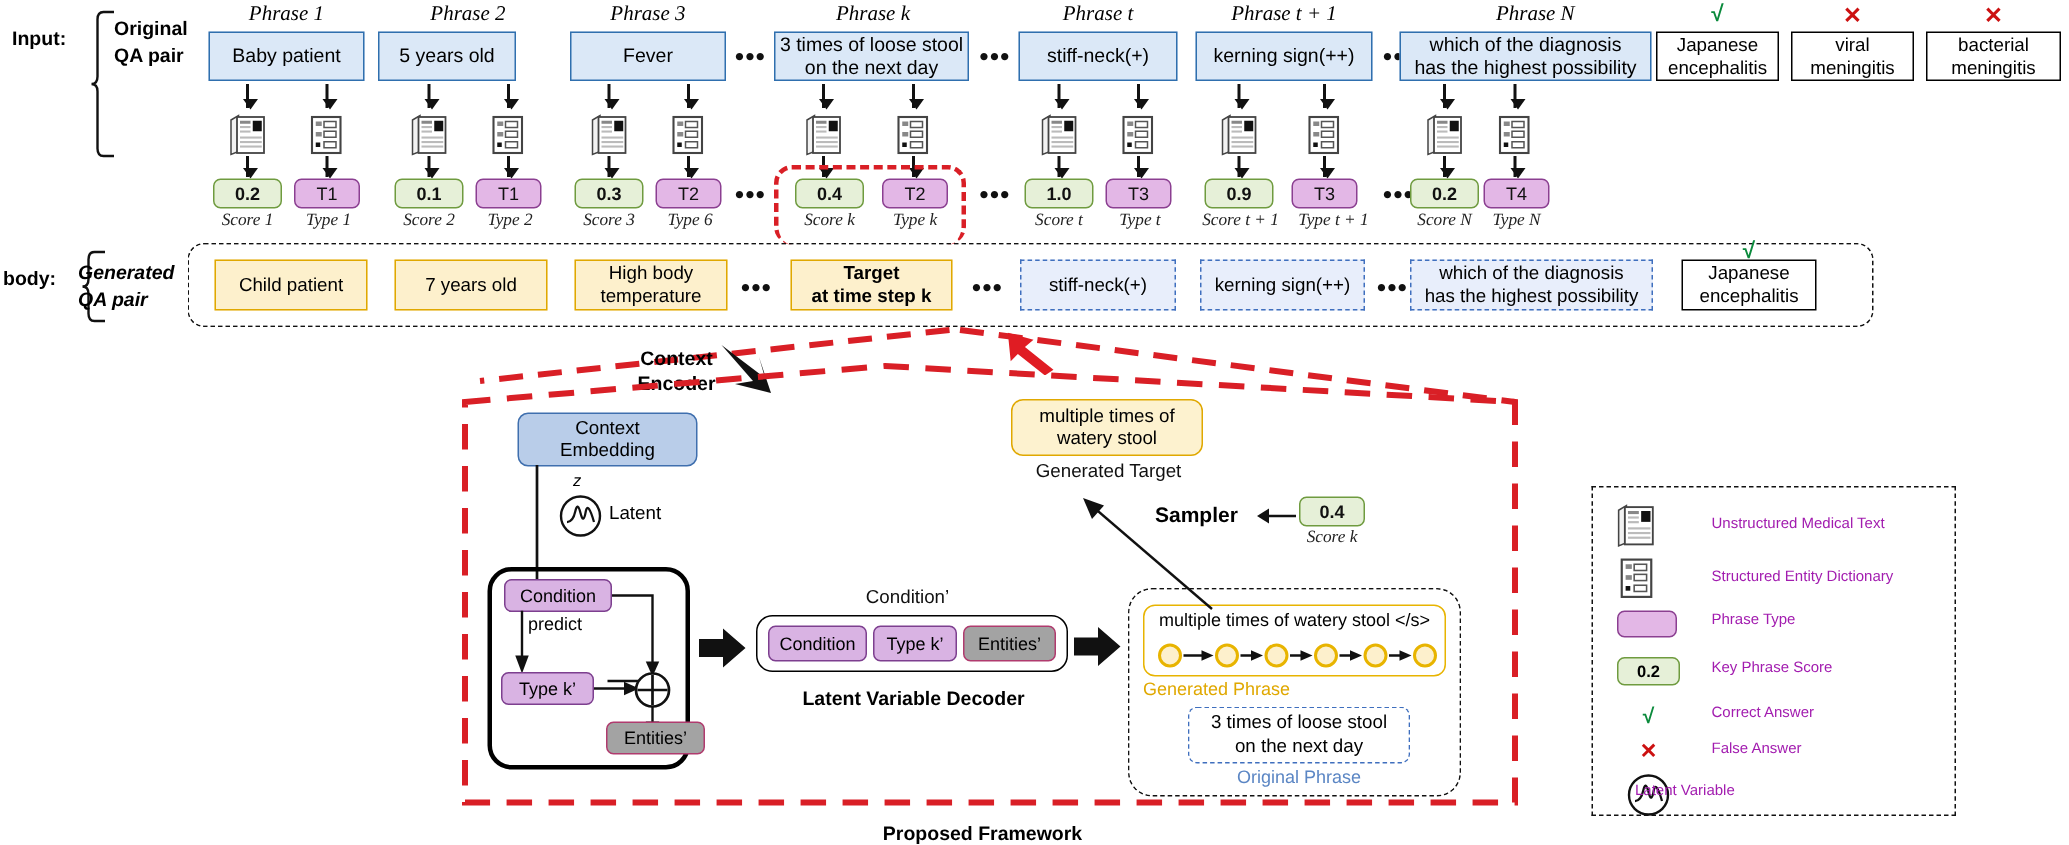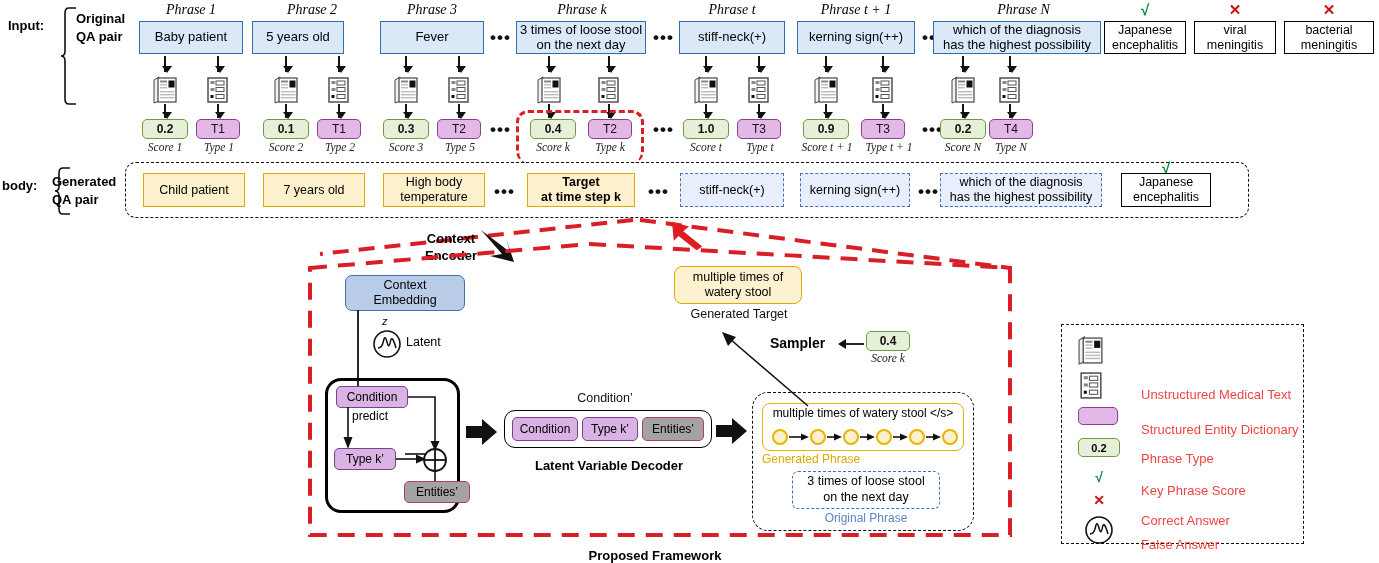--- a/index.html
+++ b/index.html
@@ -101,21 +101,21 @@
     border:1.6px dashed #3f6fbe; border-radius:6px; background:#fff;
     display:flex; align-items:center; justify-content:center;
     text-align:center; font-size:12.5px; line-height:1.25;
   }
   .cap-yellow { color:#e0a800; font-size:12px; text-align:left; }
   .cap-blue { color:#5b86c4; font-size:12px; text-align:center; }
   .cap-black { color:#111; font-size:12.5px; text-align:center; }
 
   
   .legend-box { border:1.8px dashed #111; }
-  .legend-txt { font-size:13px; white-space:nowrap; color:#ef4444;margin-top:43px; }
+  .legend-txt { font-size:10px; white-space:nowrap; color:#a21caf; }
   .lg-type { background:#e3b7e6; border:1.4px solid #8b3f91; border-radius:5px; }
   .lg-score {
     background:#e6f0d8; border:1.4px solid #6f9b3f; border-radius:5px;
     display:flex; align-items:center; justify-content:center;
     font-size:11px; font-weight:bold;
   }
 </style>
 </head>
 <body>
 
@@ -125,21 +125,21 @@
 <svg class="abs" style="left:60px; top:6px;" width="18" height="100">
   <path d="M16 2 H9 Q5 2 5 7 V45 Q5 50 1 50 Q5 50 5 55 V93 Q5 98 9 98 H16" fill="none" stroke="#111" stroke-width="1.6"></path>
 </svg>
 
 <svg class="abs" style="left:54px; top:166px;" width="18" height="50">
   <path d="M16 2 H9 Q5 2 5 7 V20 Q5 25 1 25 Q5 25 5 30 V43 Q5 48 9 48 H16" fill="none" stroke="#111" stroke-width="1.6"></path>
 </svg>
 
 <div class="abs lbl-bold" style="left:76px; top:10px; width:60px; line-height:1.35; white-space:pre;">Original
 QA pair</div>
-<div class="abs lbl-bold" style="left:52px; top:173px; width:70px; line-height:1.35; white-space:pre;">Generated
+<div class="abs lbl-bold" style="left:52px; top:173px; width:70px; line-height:1.35; white-space:pre;font-style:italic;">Generated
 QA pair</div>
 
 <div class="abs phrase-head" style="left:140px; top:2px; width:102px;">Phrase 1</div>
 <div class="abs pbox" style="left:139px; top:21px; width:104px; height:33px; white-space:pre;">Baby patient</div>
 <div class="abs varr" style="left:164px; top:56px; height:16px;"></div>
 <div class="abs varr" style="left:217px; top:56px; height:16px;"></div>
 <svg class="abs" style="left:152px; top:76px;" width="27" height="28" viewBox="0 0 27 28">
   <path d="M2 4 L7 1 L7 25 L2 27 Z" fill="#f2f2f2" stroke="#444" stroke-width="1"></path>
   <rect x="6" y="2" width="18" height="24" fill="#fff" stroke="#444" stroke-width="1.2"></rect>
   <rect x="8" y="4.5" width="7" height="2" fill="#888"></rect>
@@ -219,21 +219,21 @@
   <rect x="4.5" y="12" width="4" height="3" fill="#888"></rect>
     <rect x="10" y="11.5" width="8" height="4" fill="#fff" stroke="#555" stroke-width="1"></rect>
   <rect x="4.5" y="19" width="3" height="3" fill="#111"></rect>
     <rect x="10" y="18.5" width="8" height="4" fill="#fff" stroke="#555" stroke-width="1"></rect>
 </svg>
 <div class="abs varr" style="left:405px; top:104px; height:14px;"></div>
 <div class="abs varr" style="left:458px; top:104px; height:14px;"></div>
 <div class="abs score" style="left:383px; top:119px; width:46px; height:20px;">0.3</div>
 <div class="abs type" style="left:437px; top:119px; width:44px; height:20px;">T2</div>
 <div class="abs small-it" style="left:375px; top:141px; width:62px;">Score 3</div>
-<div class="abs small-it" style="left:431px; top:141px; width:58px;">Type 5</div>
+<div class="abs small-it" style="left:431px; top:141px; width:58px;">Type 6</div>
 
 <div class="abs dots" style="left:490px; top:28px;">•••</div>
 <div class="abs dots" style="left:490px; top:120px;">•••</div>
 
 <div class="abs phrase-head" style="left:518px; top:2px; width:128px;">Phrase k</div>
 <div class="abs pbox" style="left:516px; top:21px; width:130px; height:33px; white-space:pre;">3 times of loose stool
 on the next day</div>
 <div class="abs varr" style="left:548px; top:56px; height:16px;"></div>
 <div class="abs varr" style="left:608px; top:56px; height:16px;"></div>
 <svg class="abs" style="left:536px; top:76px;" width="27" height="28" viewBox="0 0 27 28">

